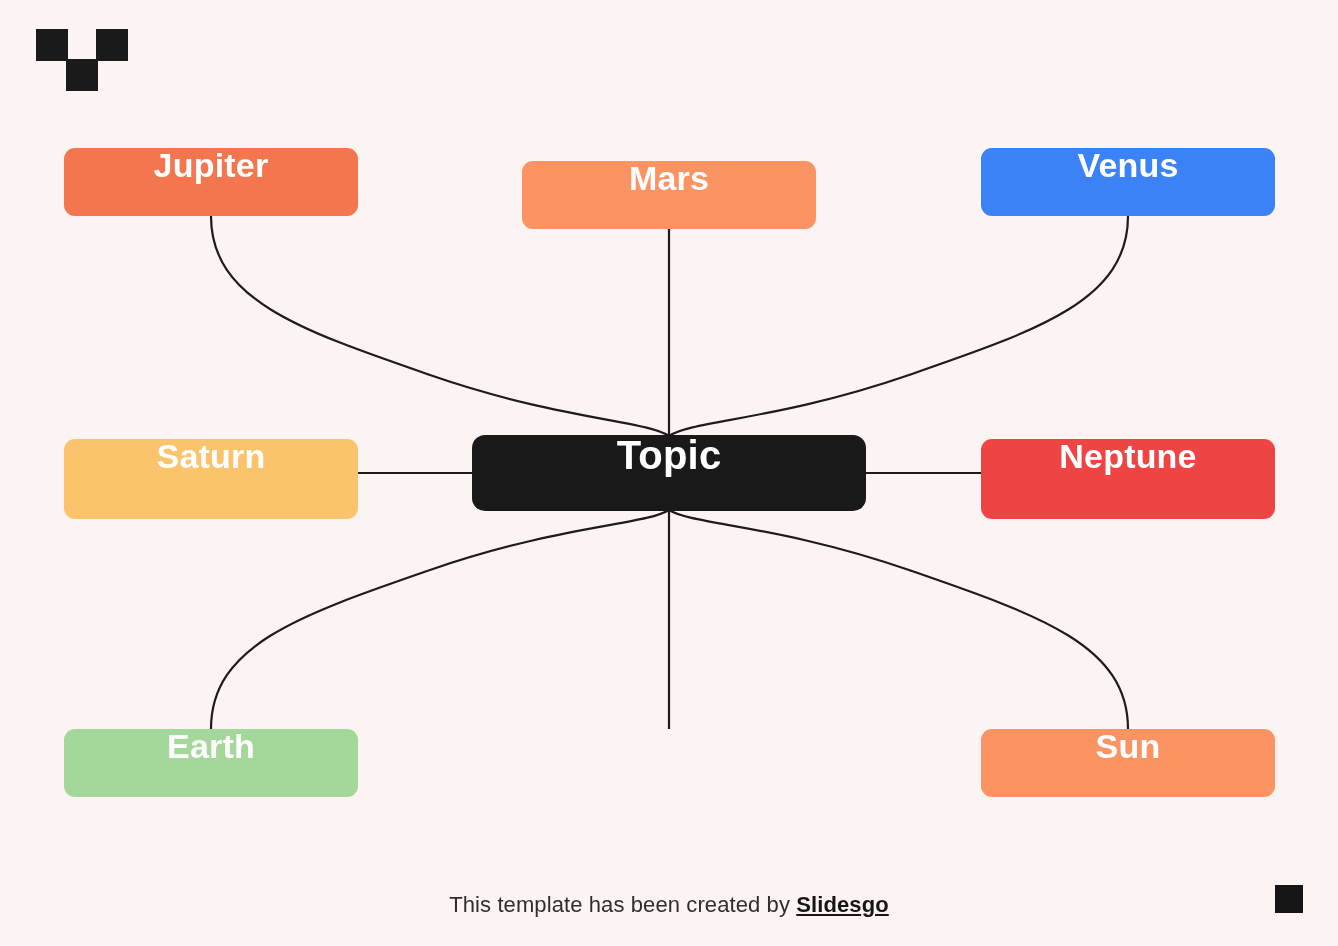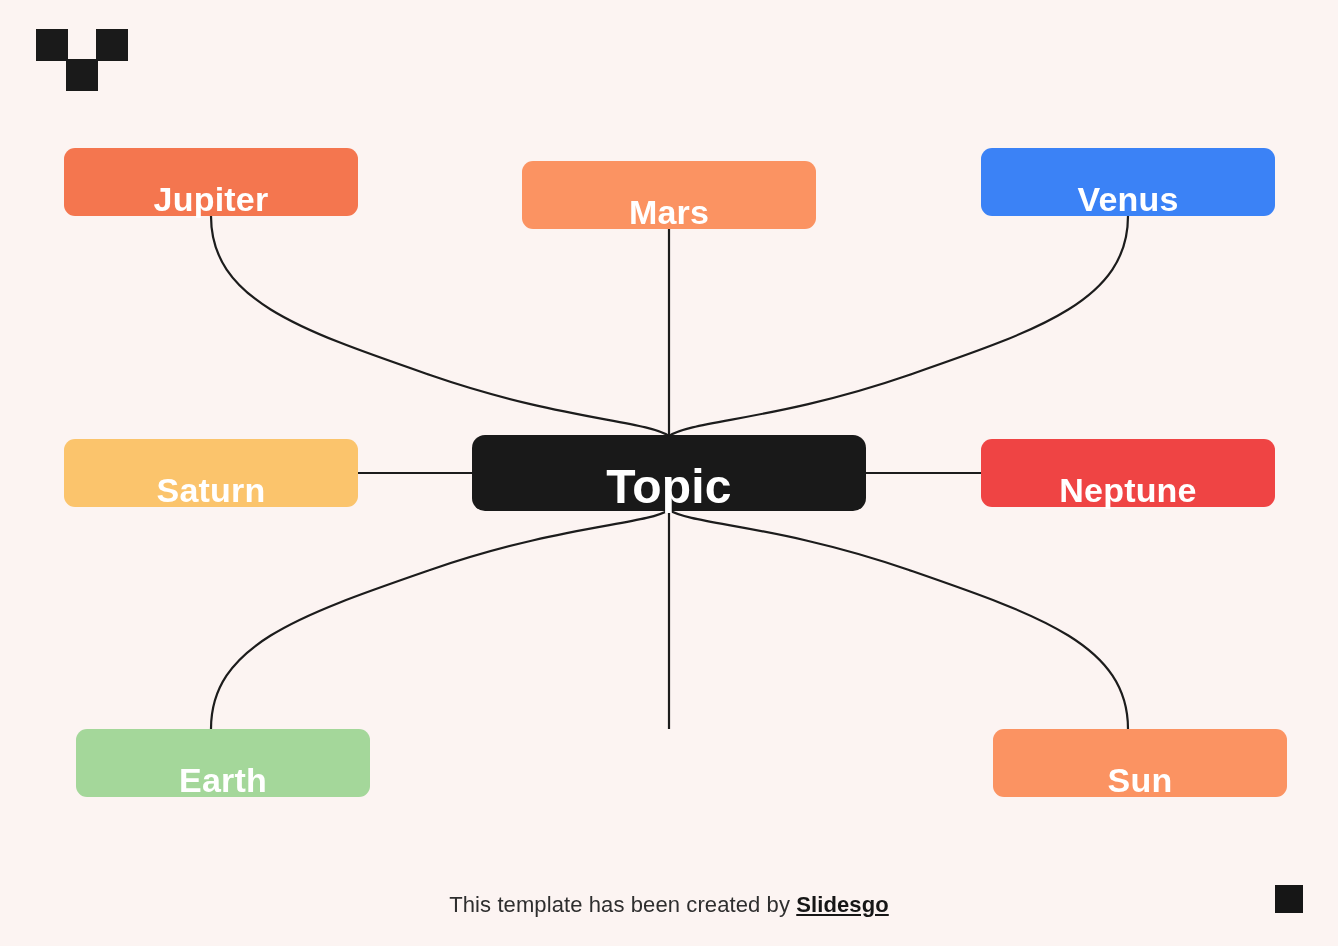--- a/index.html
+++ b/index.html
@@ -63,43 +63,43 @@
     fill: none;
     stroke: #1C1C1C;
     stroke-width: 2.2;
   }
 
   
   .node {
     position: absolute;
     box-sizing: border-box;
     display: flex;
-    align-items: flex-end;
+    align-items: flex-start;
     justify-content: center;
     border-radius: 11px;
     color: #FFFFFF;
     font-size: 34px;
     font-weight: bold;
     letter-spacing: 0.2px;
     line-height: 1;
     user-select: none;
   }
   .node.center {
-    font-size: 48px;
+    font-size: 40px;
     border-radius: 13px;
   }
 
   
   .col-l { left: 64px;  width: 294px; }
   .col-c { left: 522px; width: 294px; }
   .col-r { left: 981px; width: 294px; }
 
   .row-t { top: 148px; height: 68px; }
-  .row-m { top: 439px; height: 68px; }
-  .row-b { top: 729px; height: 68px; margin-left: 12px; }
+  .row-m { top: 439px; height: 80px; }
+  .row-b { top: 729px; height: 68px; }
 
   .node-center {
     left: 472px;
     top: 435px;
     width: 394px;
     height: 76px;
   }
 
   
   #footer {

